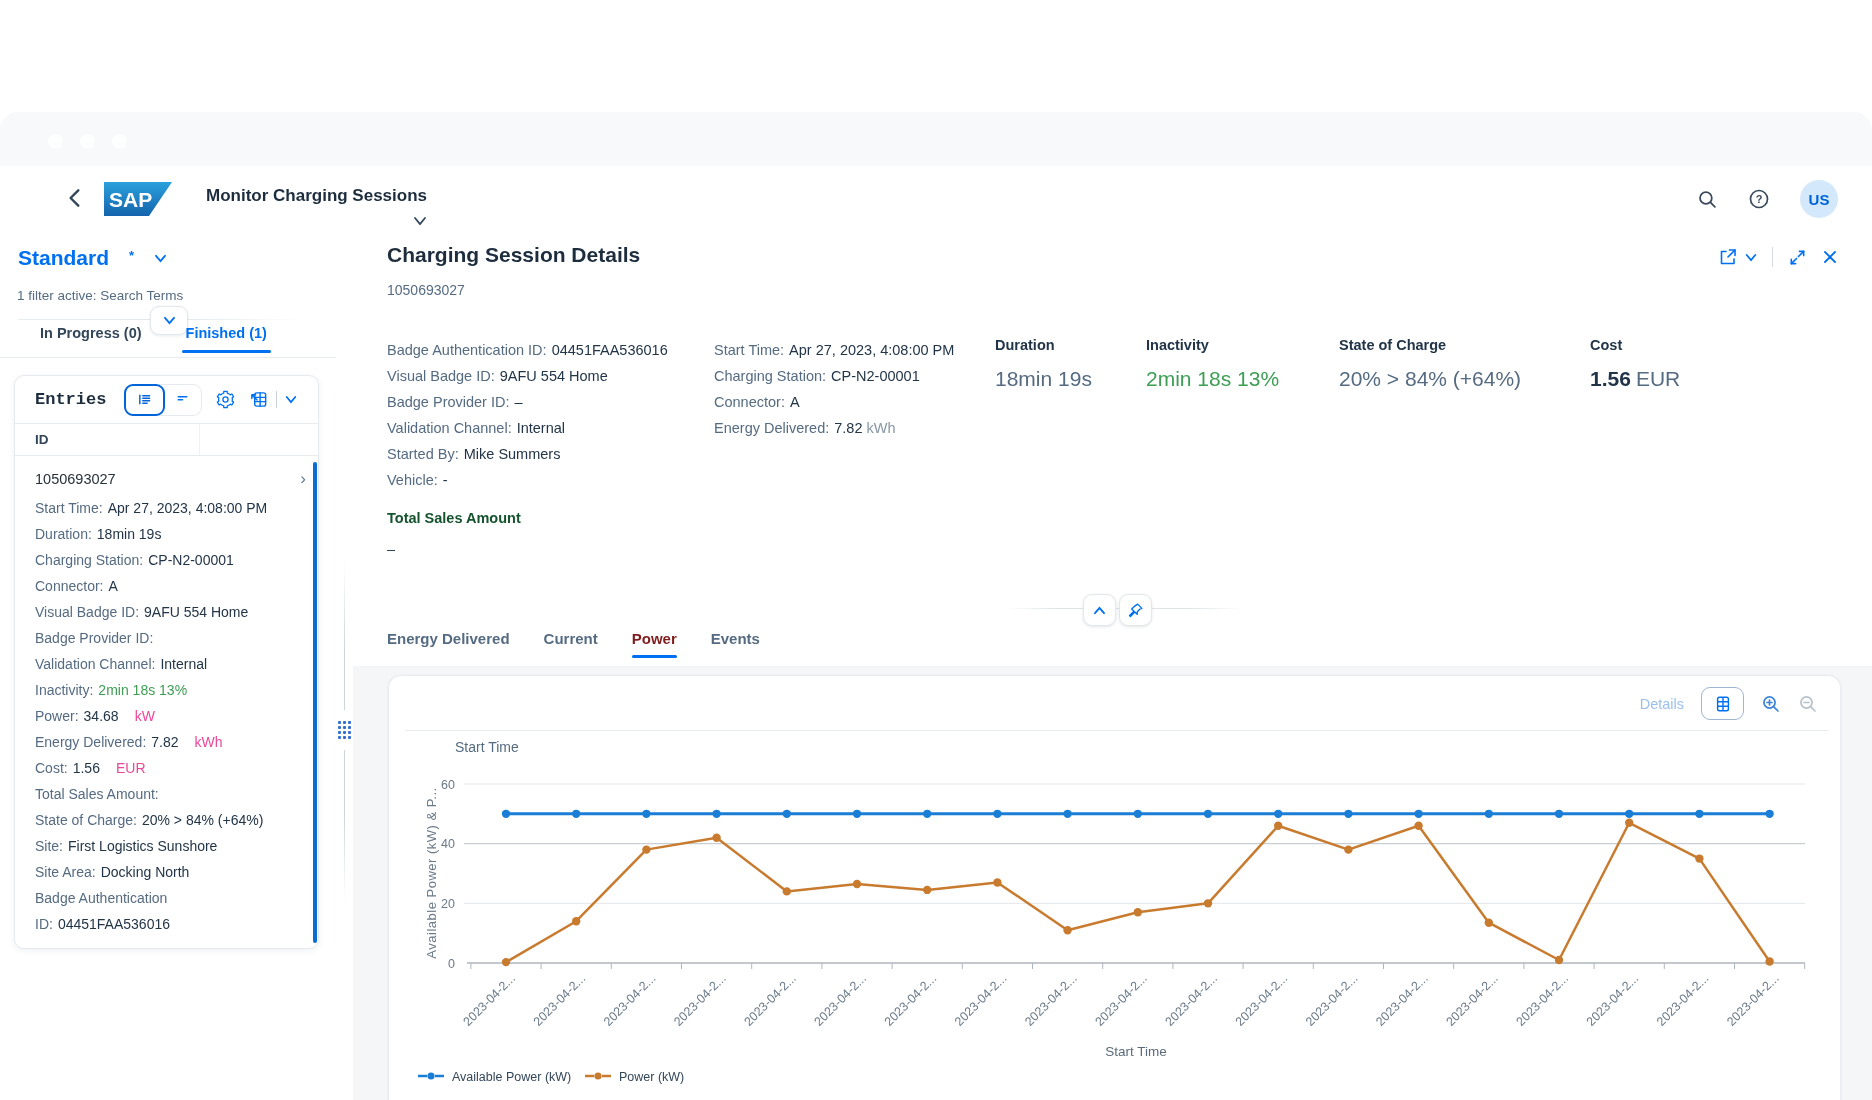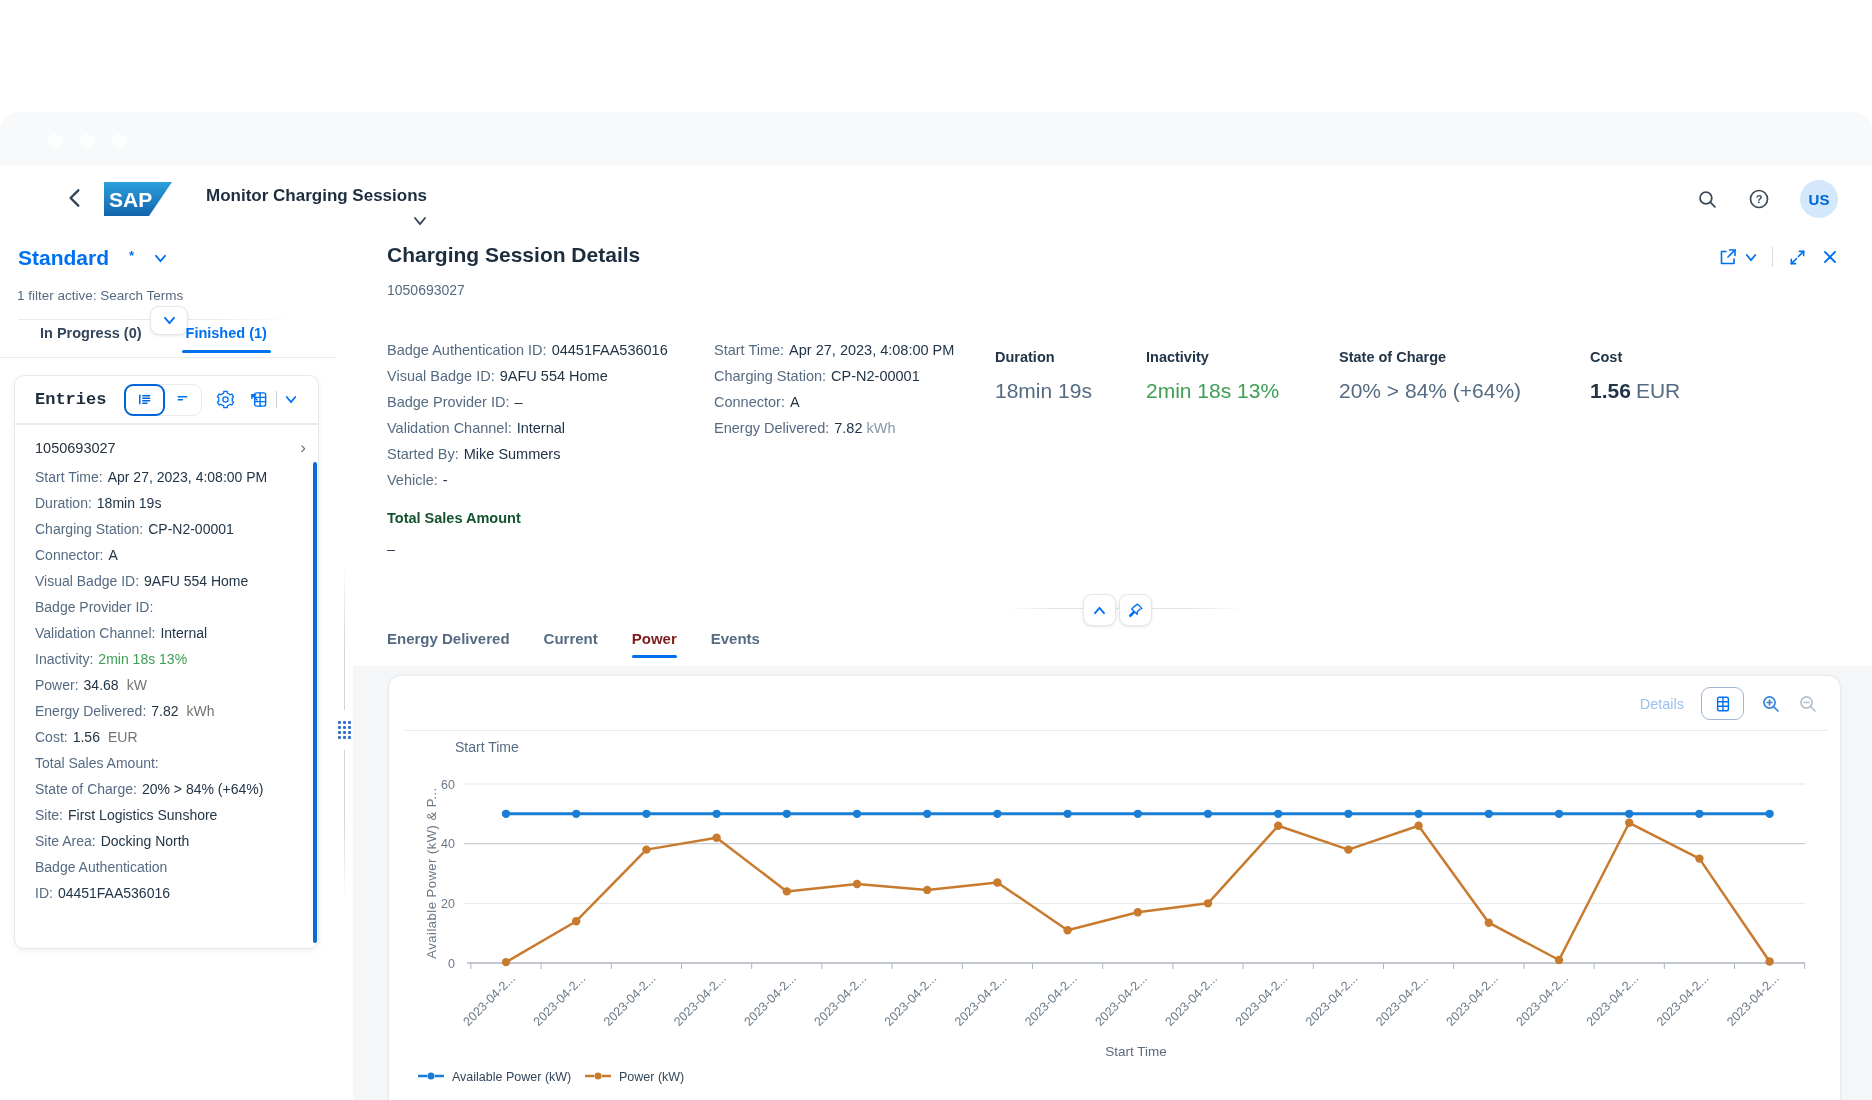--- a/index.html
+++ b/index.html
@@ -50,21 +50,21 @@
   .id-head{height:31px;display:flex;align-items:center;padding-left:20px;position:relative;}
   .id-head .col-div{position:absolute;left:184px;top:0;bottom:0;width:1px;background:#eef1f4;}
   .id-head span{font-size:13.5px;font-weight:700;color:#32465a;}
   .entry-top{display:flex;align-items:center;justify-content:space-between;padding:14px 12px 4px 20px;}
   .entry-id{font-size:14.5px;color:#28323c;}
   .entry-chev{color:#64788c;font-size:17px;line-height:1;}
   .entry-fields{padding:4px 14px 0 20px;}
   .e-row{font-size:14px;line-height:26px;color:#556b82;}
   .e-row .val{color:#223548;margin-left:5px;}
   .e-row .val.green{color:#3d9e54;}
-  .e-row .unit{color:#737373;margin-left:8px;}
+  .e-row .unit{color:#ec4899;margin-left:16px;}
   .e-row .unit:empty,.e-row .val:empty{display:none;}
   .v-scroll{position:absolute;right:1px;top:86px;bottom:5px;width:4px;background:#0a6ed1;border-radius:2px;}
   
   .splitter{position:absolute;left:336px;top:232px;width:17px;bottom:0;background:#fff;}
   .split-line{position:absolute;left:8px;top:330px;height:340px;width:1px;
               background:linear-gradient(180deg,transparent,#cfd6dd 25%,#cfd6dd 75%,transparent);}
   .split-grip{position:absolute;left:1px;top:478px;width:15px;height:40px;background:#fff;display:grid;
               grid-template-columns:repeat(3,3px);grid-template-rows:repeat(4,3px);gap:2px;
               align-content:center;justify-content:center;cursor:col-resize;}
   .split-grip i{background:#2f6fd0;border-radius:1px;}
@@ -75,21 +75,21 @@
   .detail-sub{position:absolute;left:387px;top:282px;font-size:14px;color:#556b82;}
   .detail-actions{position:absolute;right:34px;top:247px;display:flex;align-items:center;gap:15px;}
   .sep{width:1px;height:20px;background:#d5dbe1;}
   .fields-col{position:absolute;top:337px;}
   .fields-col.c1{left:387px;}
   .fields-col.c2{left:714px;}
   .m-row{font-size:14.5px;line-height:26px;color:#556b82;}
   .m-row .val{color:#223548;margin-left:5px;}
   .m-row .unit{color:#8796a4;margin-left:4px;}
   .m-row .unit:empty{display:none;}
-  .kpi{position:absolute;top:349px;}
+  .kpi{position:absolute;top:337px;}
   .kpi .kpi-label{font-size:14.5px;font-weight:700;color:#223548;}
   .kpi .kpi-value{margin-top:14px;font-size:21px;}
   .kpi .kpi-value.muted{color:#556b82;}
   .kpi .kpi-value.green{color:#3d9e54;}
   .kpi .kpi-value .dark{color:#223548;font-weight:700;}
   .kpi .kpi-value .unit{color:#556b82;margin-left:5px;}
   .total-label{position:absolute;left:387px;top:510px;font-size:14.5px;font-weight:700;color:#14532d;}
   .total-value{position:absolute;left:387px;top:541px;font-size:14.5px;color:#32465a;}
   .anchor-line{position:absolute;left:1005px;top:608px;width:238px;height:1px;
                background:linear-gradient(90deg,transparent,#dfe4e9 22%,#dfe4e9 78%,transparent);}
@@ -213,20 +213,24 @@
               <path d="M6 7.8h11.5M6 12.2h11.5M11.7 3v14"></path>
               <path d="M8.5 9.5L3 4M3 8V4h4" transform="translate(0,1)"></path>
             </svg>
           <span class="vbar"></span>
           <svg width="12" height="9" viewBox="0 0 14 10" fill="none" stroke="#0070f2" stroke-width="2" stroke-linecap="round">
               <polyline points="2 2 7 8 12 2"></polyline>
             </svg>
         </span>
       </div>
       <div class="entries-div"></div>
+      <div class="id-head">
+        <span>ID</span>
+        <span class="col-div"></span>
+      </div>
       <div class="entries-div"></div>
       <div>
         <div class="entry-top">
           <span class="entry-id">1050693027</span>
           <span class="entry-chev">›</span>
         </div>
         <div class="entry-fields">
 
             <div class="e-row"><span class="lbl">Start Time:</span><span class="val">Apr 27, 2023, 4:08:00 PM</span></div>
 

